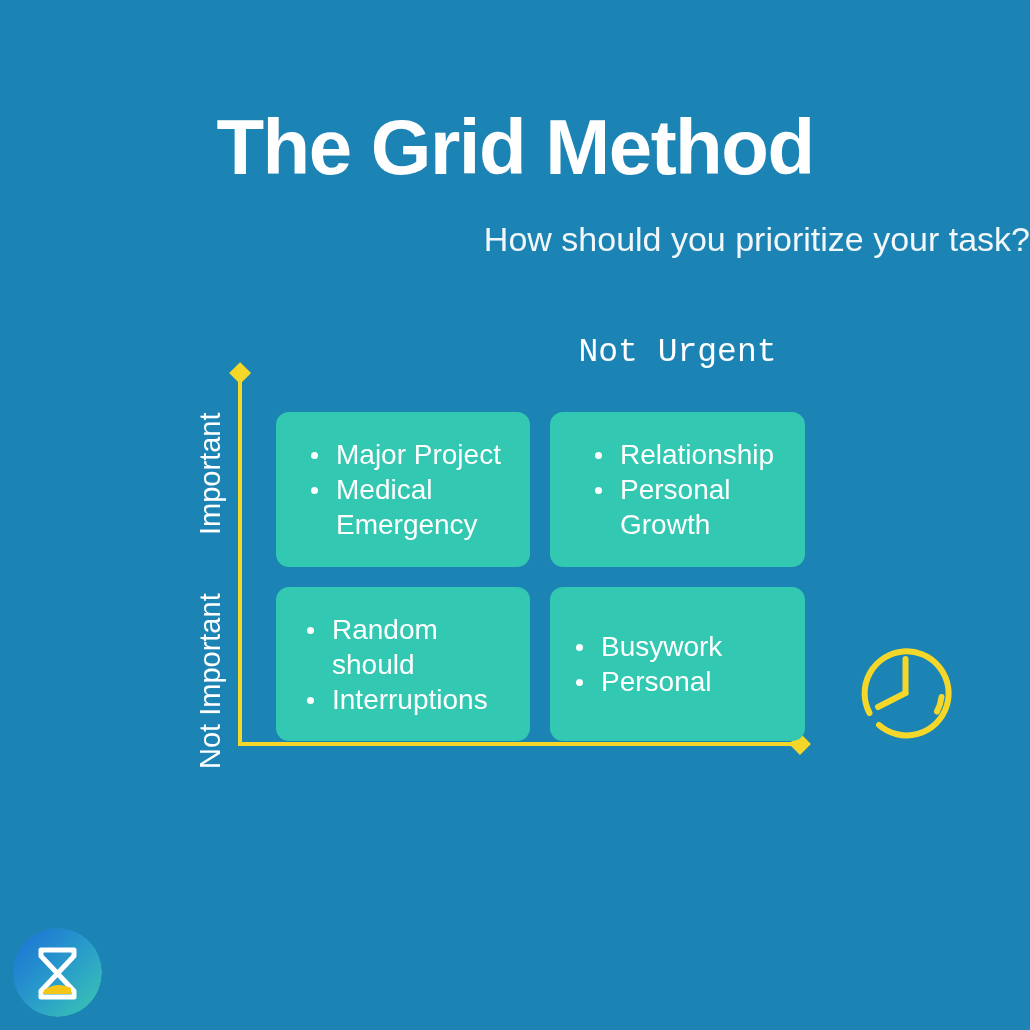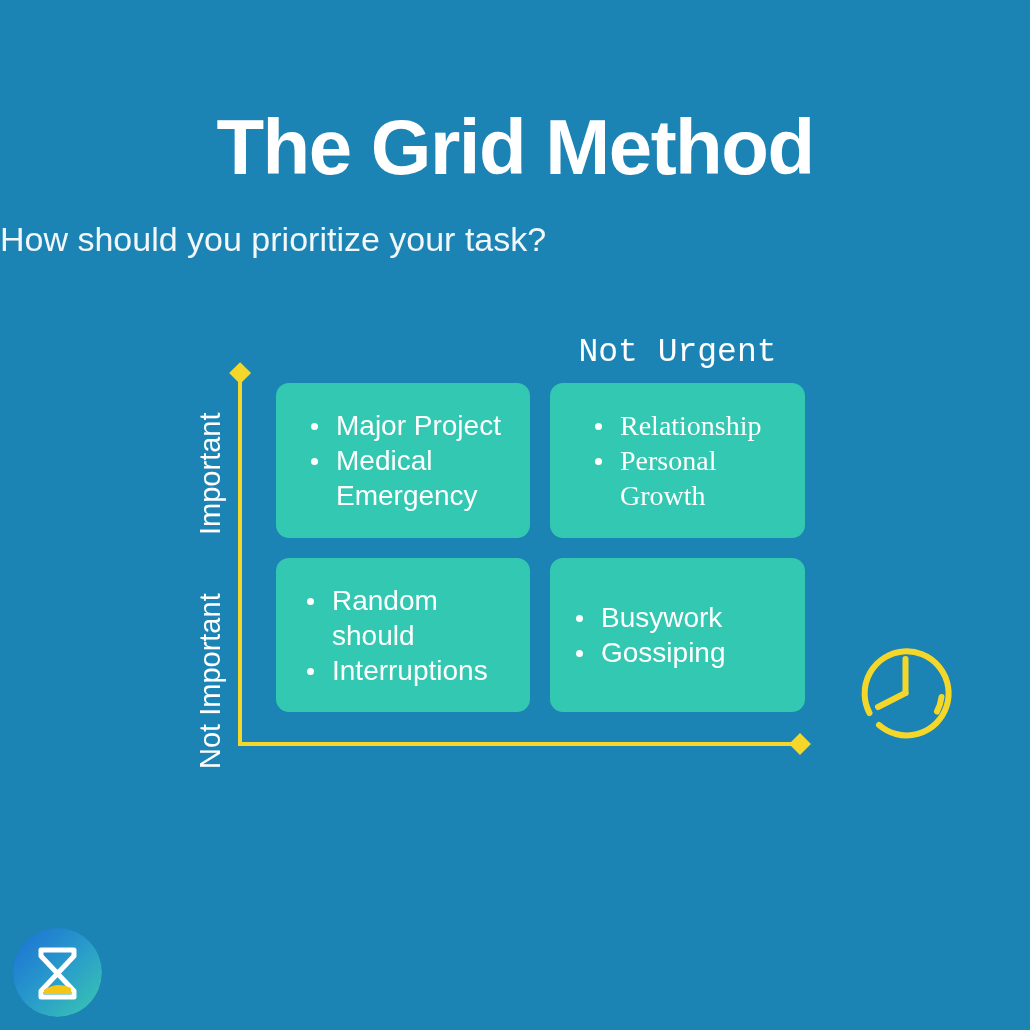--- a/index.html
+++ b/index.html
@@ -35,21 +35,21 @@
     font-weight: bold;
     letter-spacing: -1.5px;
     line-height: 1;
     white-space: nowrap;
   }
   .page-subtitle {
     position: absolute;
     top: 222px;
     left: 0;
     width: 1030px;
-    text-align: left;
+    text-align: right;
     color: #F2F7FA;
     font-size: 34px;
     font-weight: 300;
     line-height: 1;
     white-space: nowrap;
   }
 
   
   .col-header {
     position: absolute;
@@ -90,23 +90,24 @@
 
   
   .card {
     position: absolute;
     background: #33C8B1;
     border-radius: 13px;
     box-sizing: border-box;
     display: flex;
     flex-direction: column;
     justify-content: center;
+    margin-top: 29px;
   }
   .card.q-0 { left: 276px; top: 383px; width: 254px; height: 155px; padding: 0 22px 0 32px; }
-  .card.q-1 { left: 550px; top: 383px; width: 255px; height: 155px; padding: 0 22px 0 42px; font-family: Liberation Serif, serif; }
+  .card.q-1 { left: 550px; top: 383px; width: 255px; height: 155px; padding: 0 22px 0 42px; }
   .card.q-2 { left: 276px; top: 558px; width: 254px; height: 154px; padding: 0 22px 0 28px; }
   .card.q-3 { left: 550px; top: 558px; width: 255px; height: 154px; padding: 0 22px 0 23px; }
 
   .bullet-list {
     list-style: none;
     margin: 0;
     padding: 0;
   }
   .bullet-item {
     position: relative;
@@ -184,21 +185,21 @@
   <div class="card q-2">
     <ul class="bullet-list">
       <li class="bullet-item">Random should</li>
       <li class="bullet-item">Interruptions</li>
     </ul>
   </div>
 
   <div class="card q-3">
     <ul class="bullet-list">
       <li class="bullet-item">Busywork</li>
-      <li class="bullet-item">Gossiping</li>
+      <li class="bullet-item">Personal</li>
     </ul>
   </div>
 
   <svg class="clock-icon" viewBox="0 0 113 113" xmlns="http://www.w3.org/2000/svg">
     <path d="M 20.5 78 A 42 42 0 1 1 30 90" fill="none" stroke="#F5D72A" stroke-width="6" stroke-linecap="round"></path>
     <path d="M 92.5 62 A 42 42 0 0 1 88 76.5" fill="none" stroke="#F5D72A" stroke-width="6" stroke-linecap="round"></path>
     <line x1="56.5" y1="24" x2="56.5" y2="58" stroke="#F5D72A" stroke-width="6" stroke-linecap="round"></line>
     <line x1="56.5" y1="58" x2="29" y2="72" stroke="#F5D72A" stroke-width="6" stroke-linecap="round"></line>
   </svg>
 

